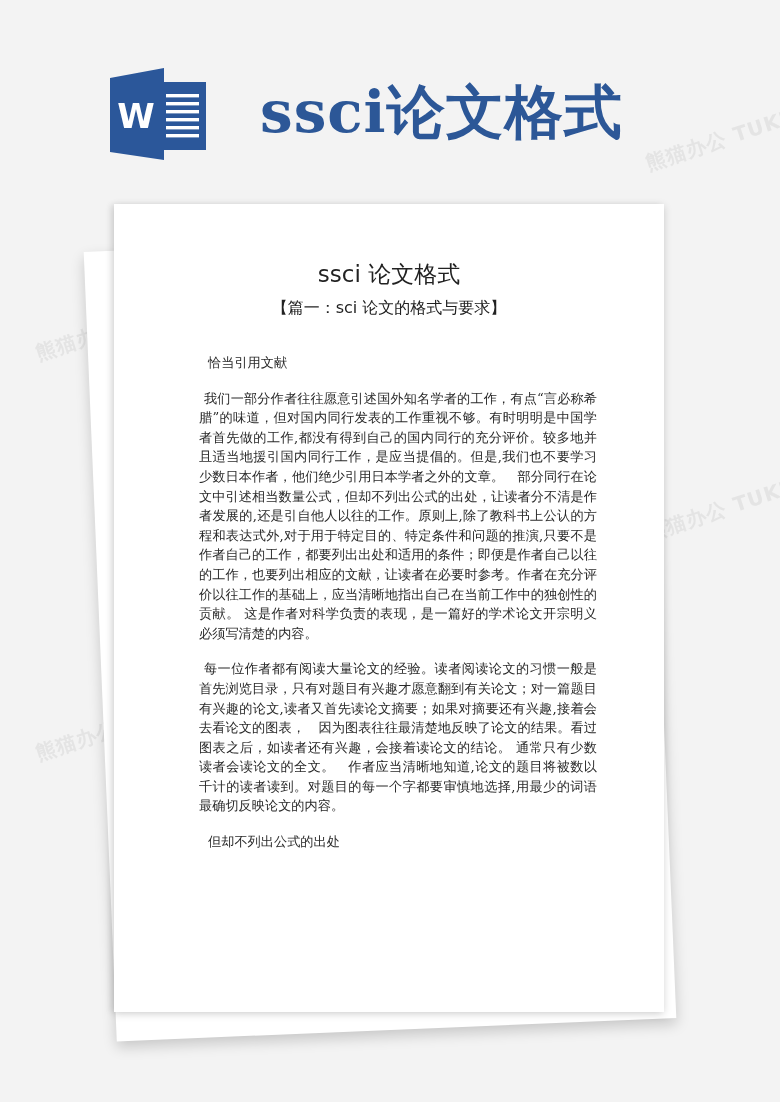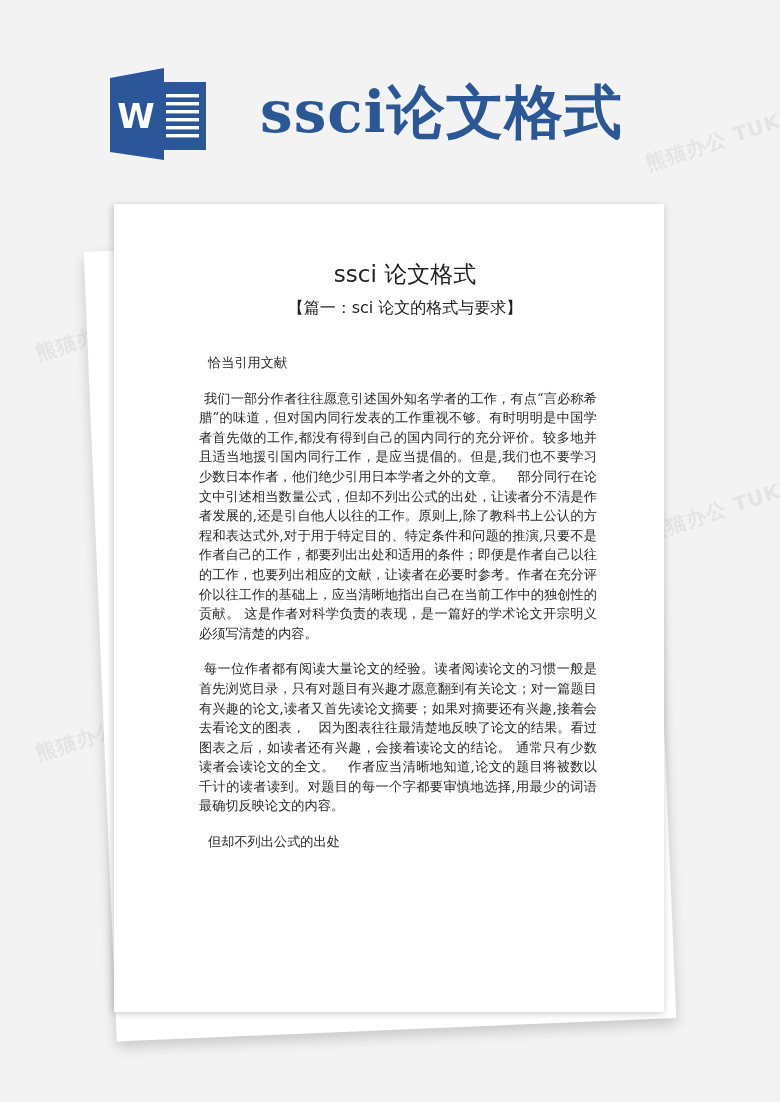--- a/index.html
+++ b/index.html
@@ -26,26 +26,26 @@
     background: #ffffff; transform: rotate(-2.4deg); transform-origin: 50% 50%;
     box-shadow: 0 6px 14px rgba(0,0,0,0.18);
   }
   .paper {
     position: absolute; left: 114px; top: 204px; width: 550px; height: 808px;
     background: #ffffff; box-shadow: 0 2px 8px rgba(0,0,0,0.16), -4px 0 6px rgba(0,0,0,0.06);
   }
   .doc-title {
     position: absolute; left: 0; top: 55px; width: 100%; text-align: center;
     font-family: "DejaVu Sans", "Liberation Sans", sans-serif;
-    font-size: 23px; line-height: 30px; color: #222; margin-left: 16px;
+    font-size: 23px; line-height: 30px; color: #222;
   }
   .doc-subtitle {
     position: absolute; left: 0; top: 92px; width: 100%; text-align: center;
     font-family: "DejaVu Sans", "Liberation Sans", sans-serif;
-    font-size: 16px; line-height: 24px; color: #222; margin-left: 16px;
+    font-size: 16px; line-height: 24px; color: #222;
   }
   .doc-body {
     position: absolute; left: 69px; top: 133px; width: 430px;
     font-size: 13.2px; line-height: 19.6px; color: #2a2a2a;
   }
   .doc-body p { margin: 16px; text-align: justify; text-align-last: left; }
   .doc-body .heading { padding-left: 9px; }
   .doc-body .para { text-indent: 5px; }
 </style>
 </head>

